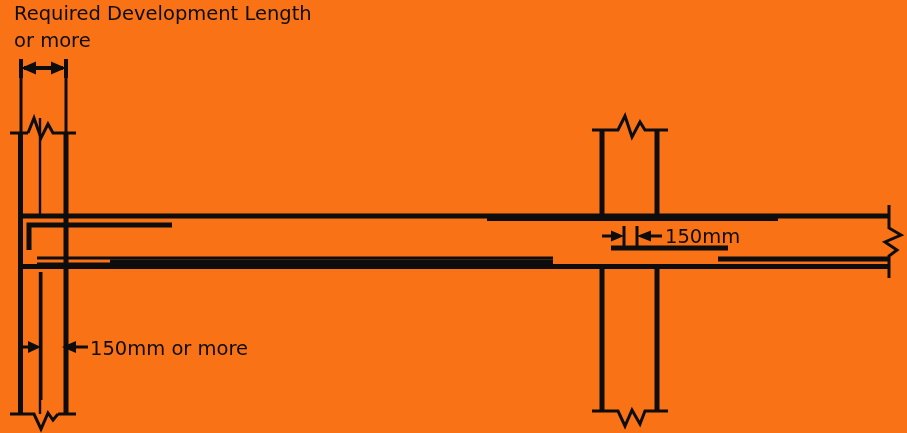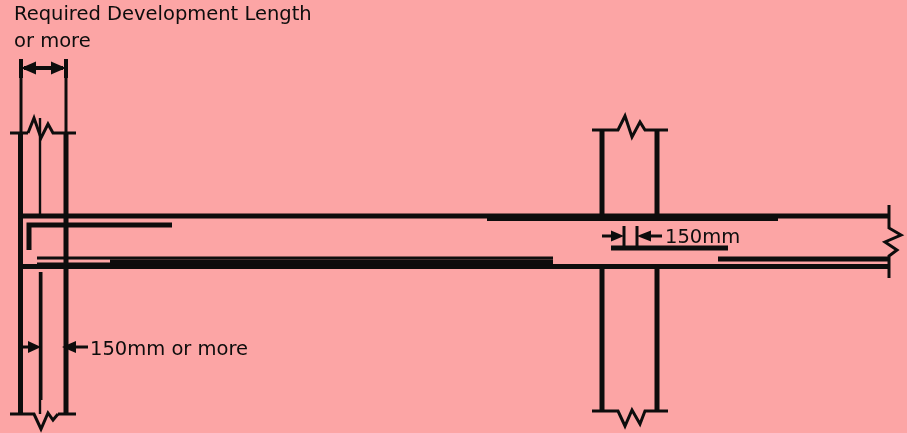--- a/index.html
+++ b/index.html
@@ -7,21 +7,21 @@
     padding: 0;
     background: #ffffff;
   }
   body {
     font-family: "DejaVu Sans", sans-serif;
   }
   #diagram-root {
     position: relative;
     width: 907px;
     height: 433px;
-    background: #fca5a5;
+    background: #f97316;
     overflow: hidden;
   }
   #diagram-svg {
     position: absolute;
     left: 0;
     top: 0;
   }
   .label-text {
     font-family: "DejaVu Sans", sans-serif;
     font-size: 19.5px;

